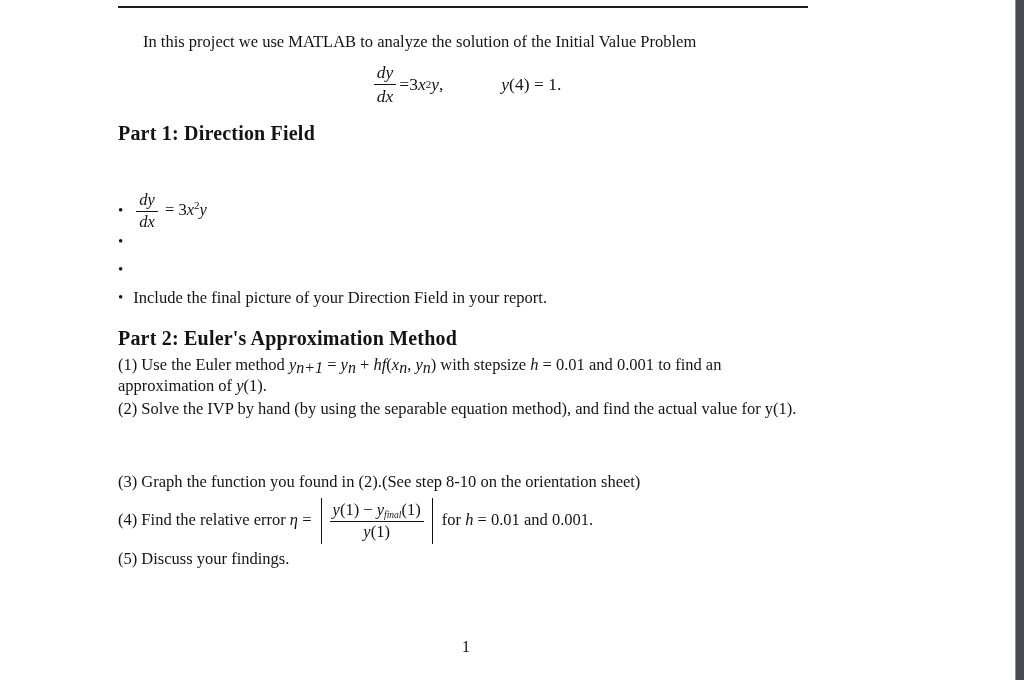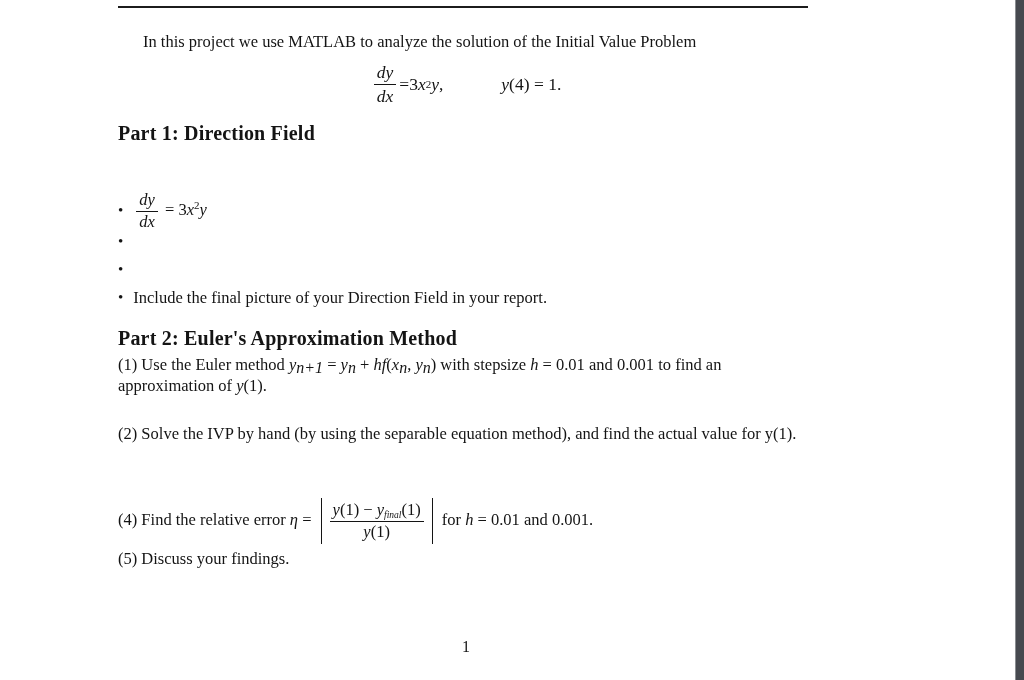--- a/index.html
+++ b/index.html
@@ -31,21 +31,21 @@
   .bullet-row { position:absolute; left:0; width:100%; display:flex; align-items:center;
                 font-size:16.5px; }
   .bullet { margin-right:10px; font-size:15px; position:relative; top:-1px; }
   .b1 { top:186px; height:50px; }
   .b2 { top:232px; height:20px; }
   .b3 { top:260px; height:20px; }
   .b4 { top:288px; height:20px; }
 
   .item { position:absolute; left:0; width:100%; font-size:16.5px; line-height:21px; }
   .i1 { top:354px; }
-  .i2 { top:423px; }
+  .i2 { top:398px; }
   .i3 { top:471px; }
   .i4 { top:494px; height:54px; display:flex; align-items:center; line-height:normal; }
   .i5 { top:548px; }
 
   .page-number { position:absolute; top:638px; left:0; width:100%;
                  text-align:center; font-size:16px; }
 
   
   .mi { font-style:italic; }
   .msup { font-size:11px; vertical-align:super; line-height:0; }
@@ -108,20 +108,21 @@
     </div>
 
     <h2 class="part-heading p2-heading">Part 2: Euler's Approximation Method</h2>
 
     <div class="item i1">
       <div><span class="">(1) Use the Euler method </span><span class="mi">y</span><span class="msub mi">n+1</span><span class=""> = </span><span class="mi">y</span><span class="msub mi">n</span><span class=""> + </span><span class="mi">hf</span><span class="">(</span><span class="mi">x</span><span class="msub mi">n</span><span class="">, </span><span class="mi">y</span><span class="msub mi">n</span><span class="">)</span><span class=""> with stepsize </span><span class="mi">h</span><span class=""> = 0.01 and 0.001 to find an approximation of </span><span class="mi">y</span><span class="">(1).</span></div>
     </div>
 
     <div class="item i2"><span class="">(2) Solve the IVP by hand (by using the separable equation method), and find the actual value for y(1).</span></div>
 
+    <div class="item i3"><span class="">(3) Graph the function you found in (2).(See step 8-10 on the orientation sheet)</span></div>
 
     <div class="item i4">
       <span><span class="">(4) Find the relative error </span><span class="mi">η</span><span class=""> = </span><span class="bigbar"></span><span class="frac">
             <span class="num"><span class="mi">y</span><span class="">(1) − </span><span class="mi">y</span><span class="msub mi">final</span><span class="">(1)</span></span>
             <span class="den"><span class="mi">y</span><span class="">(1)</span></span>
           </span><span class="bigbar"></span><span class=""> for </span><span class="mi">h</span><span class=""> = 0.01 and 0.001.</span></span>
     </div>
 
     <div class="item i5"><span class="">(5) Discuss your findings.</span></div>
 

